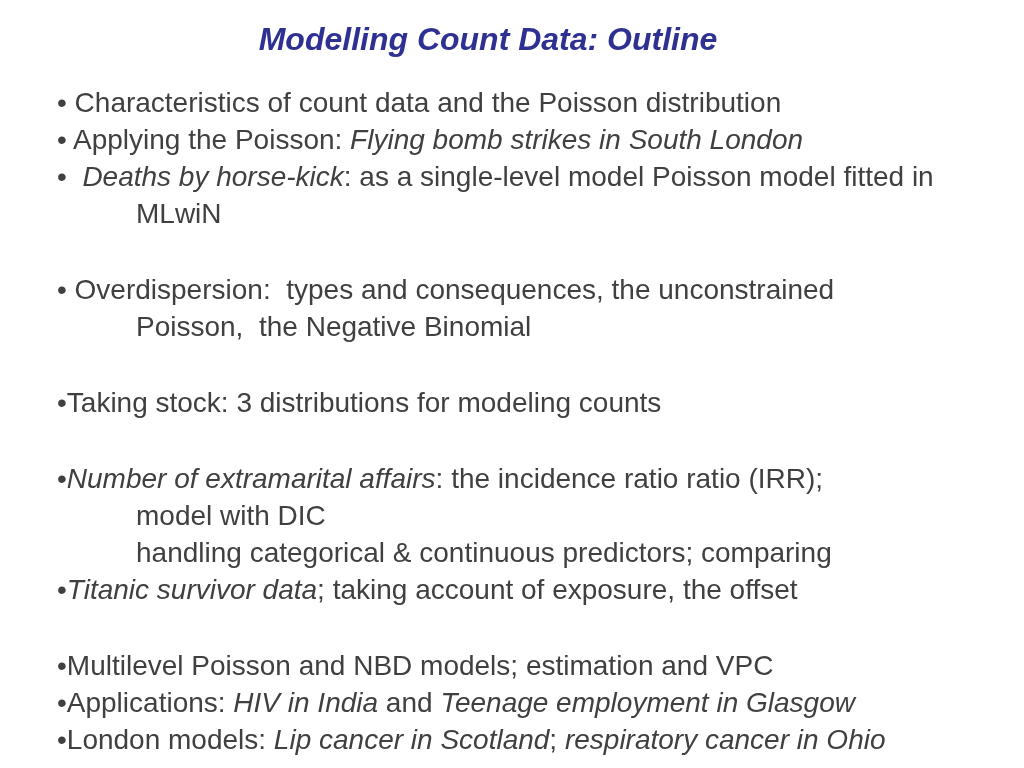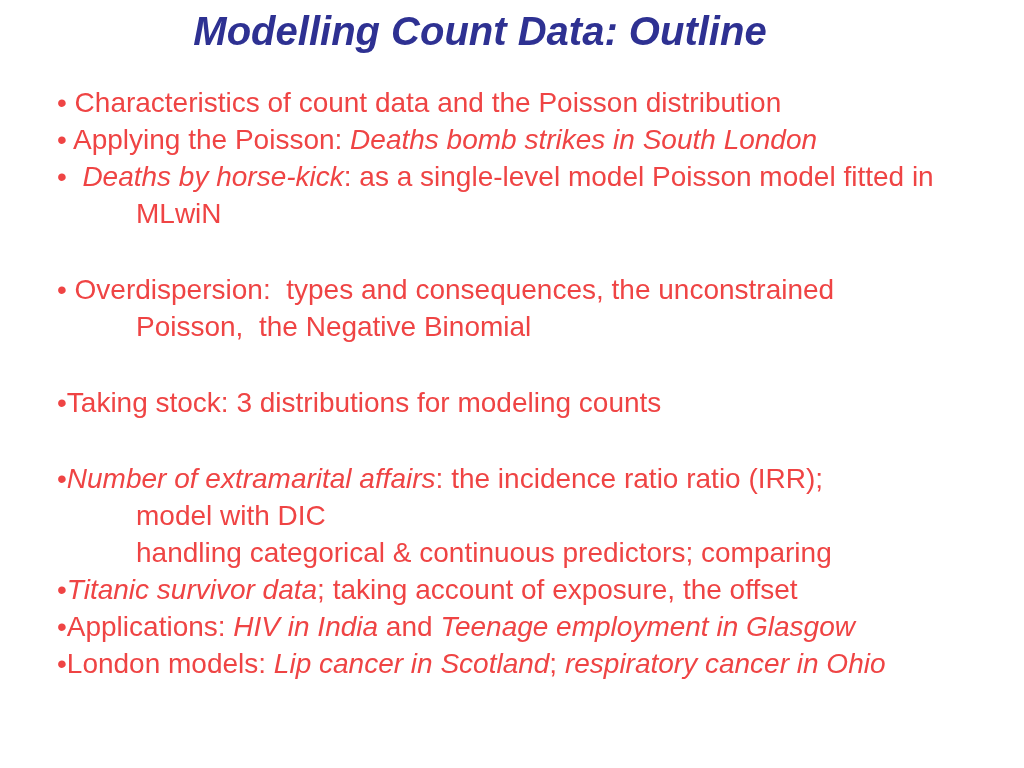--- a/index.html
+++ b/index.html
@@ -13,63 +13,64 @@
     height: 768px;
     background: #ffffff;
     overflow: hidden;
     font-family: "Liberation Sans", sans-serif;
   }
   .title {
     position: absolute;
     top: 8px;
     left: 0;
     width: 960px;
-    margin: 0;
+    margin: 8px;
     text-align: center;
-    font-size: 40px;
+    font-size: 32px;
     line-height: 46px;
     font-weight: bold;
     font-style: italic;
     letter-spacing: 0px;
   }
   .outline {
     position: absolute;
     left: 57px;
     top: 84px;
     right: 10px;
   }
   .line {
     font-size: 28px;
     line-height: 37px;
-    color: #ef4444;
+    color: #404040;
     white-space: pre-wrap;
   }
   .line.hang {
     padding-left: 79px;
   }
   .line.gap {
     margin-top: 39px;
   }
   .seg.it {
     font-style: italic;
   }
 </style>
 </head>
 <body>
 
 <div class="slide">
   <h1 class="title" style="color: rgb(46, 49, 146);">Modelling Count Data: Outline</h1>
   <div class="outline">
       <div class="line"><span class="seg">• Characteristics of count data and the Poisson distribution</span></div>
-      <div class="line"><span class="seg">• Applying the Poisson: </span><span class="seg it">Deaths bomb strikes in South London</span></div>
+      <div class="line"><span class="seg">• Applying the Poisson: </span><span class="seg it">Flying bomb strikes in South London</span></div>
       <div class="line"><span class="seg">•  </span><span class="seg it">Deaths by horse-kick</span><span class="seg">: as a single-level model Poisson model fitted in</span></div>
       <div class="line hang"><span class="seg">MLwiN</span></div>
       <div class="line gap"><span class="seg">• Overdispersion:  types and consequences, the unconstrained</span></div>
       <div class="line hang"><span class="seg">Poisson,  the Negative Binomial</span></div>
       <div class="line gap"><span class="seg">•Taking stock: 3 distributions for modeling counts</span></div>
       <div class="line gap"><span class="seg">•</span><span class="seg it">Number of extramarital affairs</span><span class="seg">: the incidence ratio ratio (IRR);</span></div>
       <div class="line hang"><span class="seg">model with DIC</span></div>
       <div class="line hang"><span class="seg">handling categorical &amp; continuous predictors; comparing</span></div>
       <div class="line"><span class="seg">•</span><span class="seg it">Titanic survivor data</span><span class="seg">; taking account of exposure, the offset</span></div>
+      <div class="line gap"><span class="seg">•Multilevel Poisson and NBD models; estimation and VPC</span></div>
       <div class="line"><span class="seg">•Applications: </span><span class="seg it">HIV in India</span><span class="seg"> and </span><span class="seg it">Teenage employment in Glasgow</span></div>
       <div class="line"><span class="seg">•London models: </span><span class="seg it">Lip cancer in Scotland</span><span class="seg">; </span><span class="seg it">respiratory cancer in Ohio</span></div>
     </div>
 </div>
 
 </body></html>

